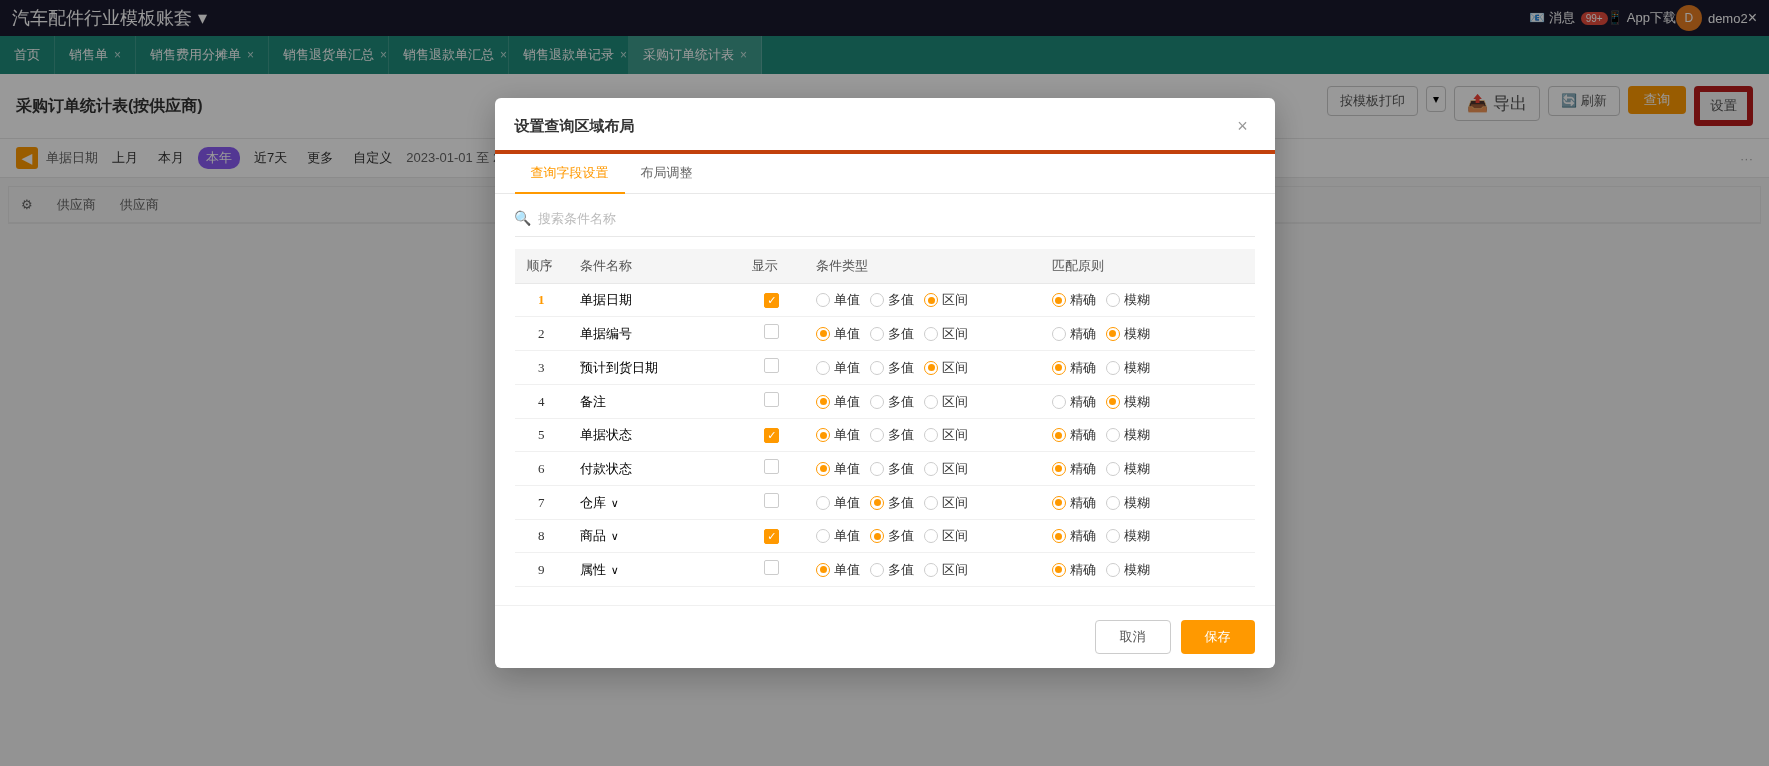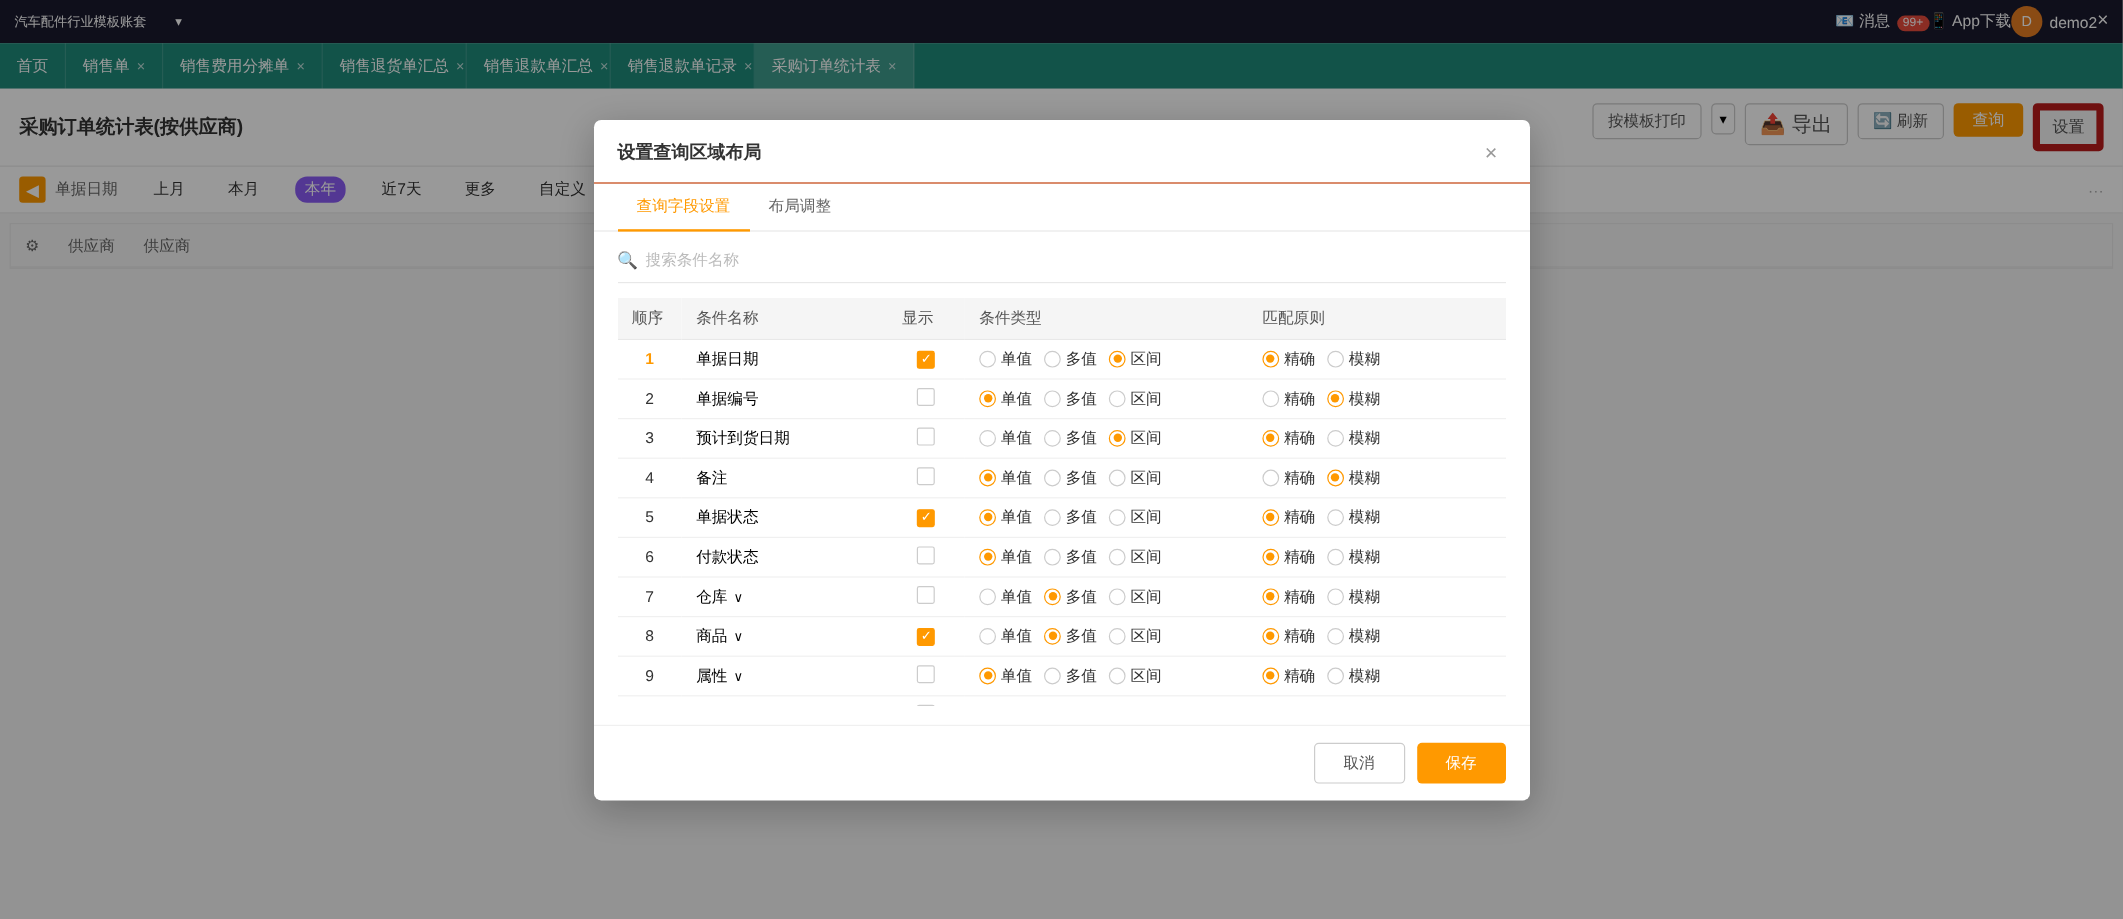--- a/index.html
+++ b/index.html
@@ -8,21 +8,21 @@
     
     .top-bar {
       height: 36px;
       background: #1a1a2e;
       display: flex;
       align-items: center;
       justify-content: space-between;
       padding: 0 12px;
       color: #fff;
     }
-    .top-bar-left { font-size: 11px; display: flex; align-items: center; gap: 24px; }
+    .top-bar-left { font-size: 18px; display: flex; align-items: center; gap: 6px; }
     .top-bar-right { display: flex; align-items: center; font-size: 13px; }
     .badge-red {
       background: #e74c3c;
       color: #fff;
       border-radius: 8px;
       padding: 1px 5px;
       font-size: 10px;
       margin-left: 2px;
     }
     .avatar-circle {
@@ -110,21 +110,20 @@
     .filter-toggle {
       background: #f90; color: #fff;
       border: none; width: 22px; height: 22px;
       border-radius: 3px; cursor: pointer; font-size: 14px;
       display: flex; align-items: center; justify-content: center;
     }
     .filter-label { font-size: 13px; color: #666; }
     .filter-date-btn {
       border: none; background: none; color: #333; cursor: pointer; font-size: 13px;
       padding: 2px 6px;
-      margin-left: 16px;
     }
     .filter-date-btn.active {
       background: #8b5cf6; color: #fff; border-radius: 10px; padding: 2px 8px;
     }
     .date-range { color: #666; font-size: 13px; }
 
     
     .table-area {
       background: #fff;
       margin: 8px;
@@ -159,21 +158,21 @@
       background: #fff;
       border-radius: 6px;
       width: 780px;
       max-height: 680px;
       display: flex;
       flex-direction: column;
       box-shadow: 0 8px 32px rgba(0,0,0,0.25);
     }
     .dialog-header {
       padding: 16px 20px 12px;
-      border-bottom: 1px solid #c2410c;
+      border-bottom: 4px solid #c2410c;
       display: flex;
       align-items: center;
       justify-content: space-between;
     }
     .dialog-title { font-size: 15px; font-weight: bold; color: #333; }
     .dialog-close {
       cursor: pointer; font-size: 18px; color: #999; background: none; border: none;
       display: flex; align-items: center; justify-content: center;
       width: 24px; height: 24px;
     }
@@ -278,20 +277,21 @@
       background: #f90;
       border-radius: 50%;
     }
     .radio-label { font-size: 13px; color: #333; }
 
     
     .table-scroll {
       overflow-y: auto;
       max-height: 340px;
       flex: 1;
+      font-family: Liberation Serif, serif;
     }
     .table-scroll::-webkit-scrollbar { width: 6px; }
     .table-scroll::-webkit-scrollbar-thumb { background: #ccc; border-radius: 3px; }
 
     
     .dialog-footer {
       padding: 14px 20px;
       border-top: 1px solid #f0f0f0;
       display: flex;
       justify-content: flex-end;

